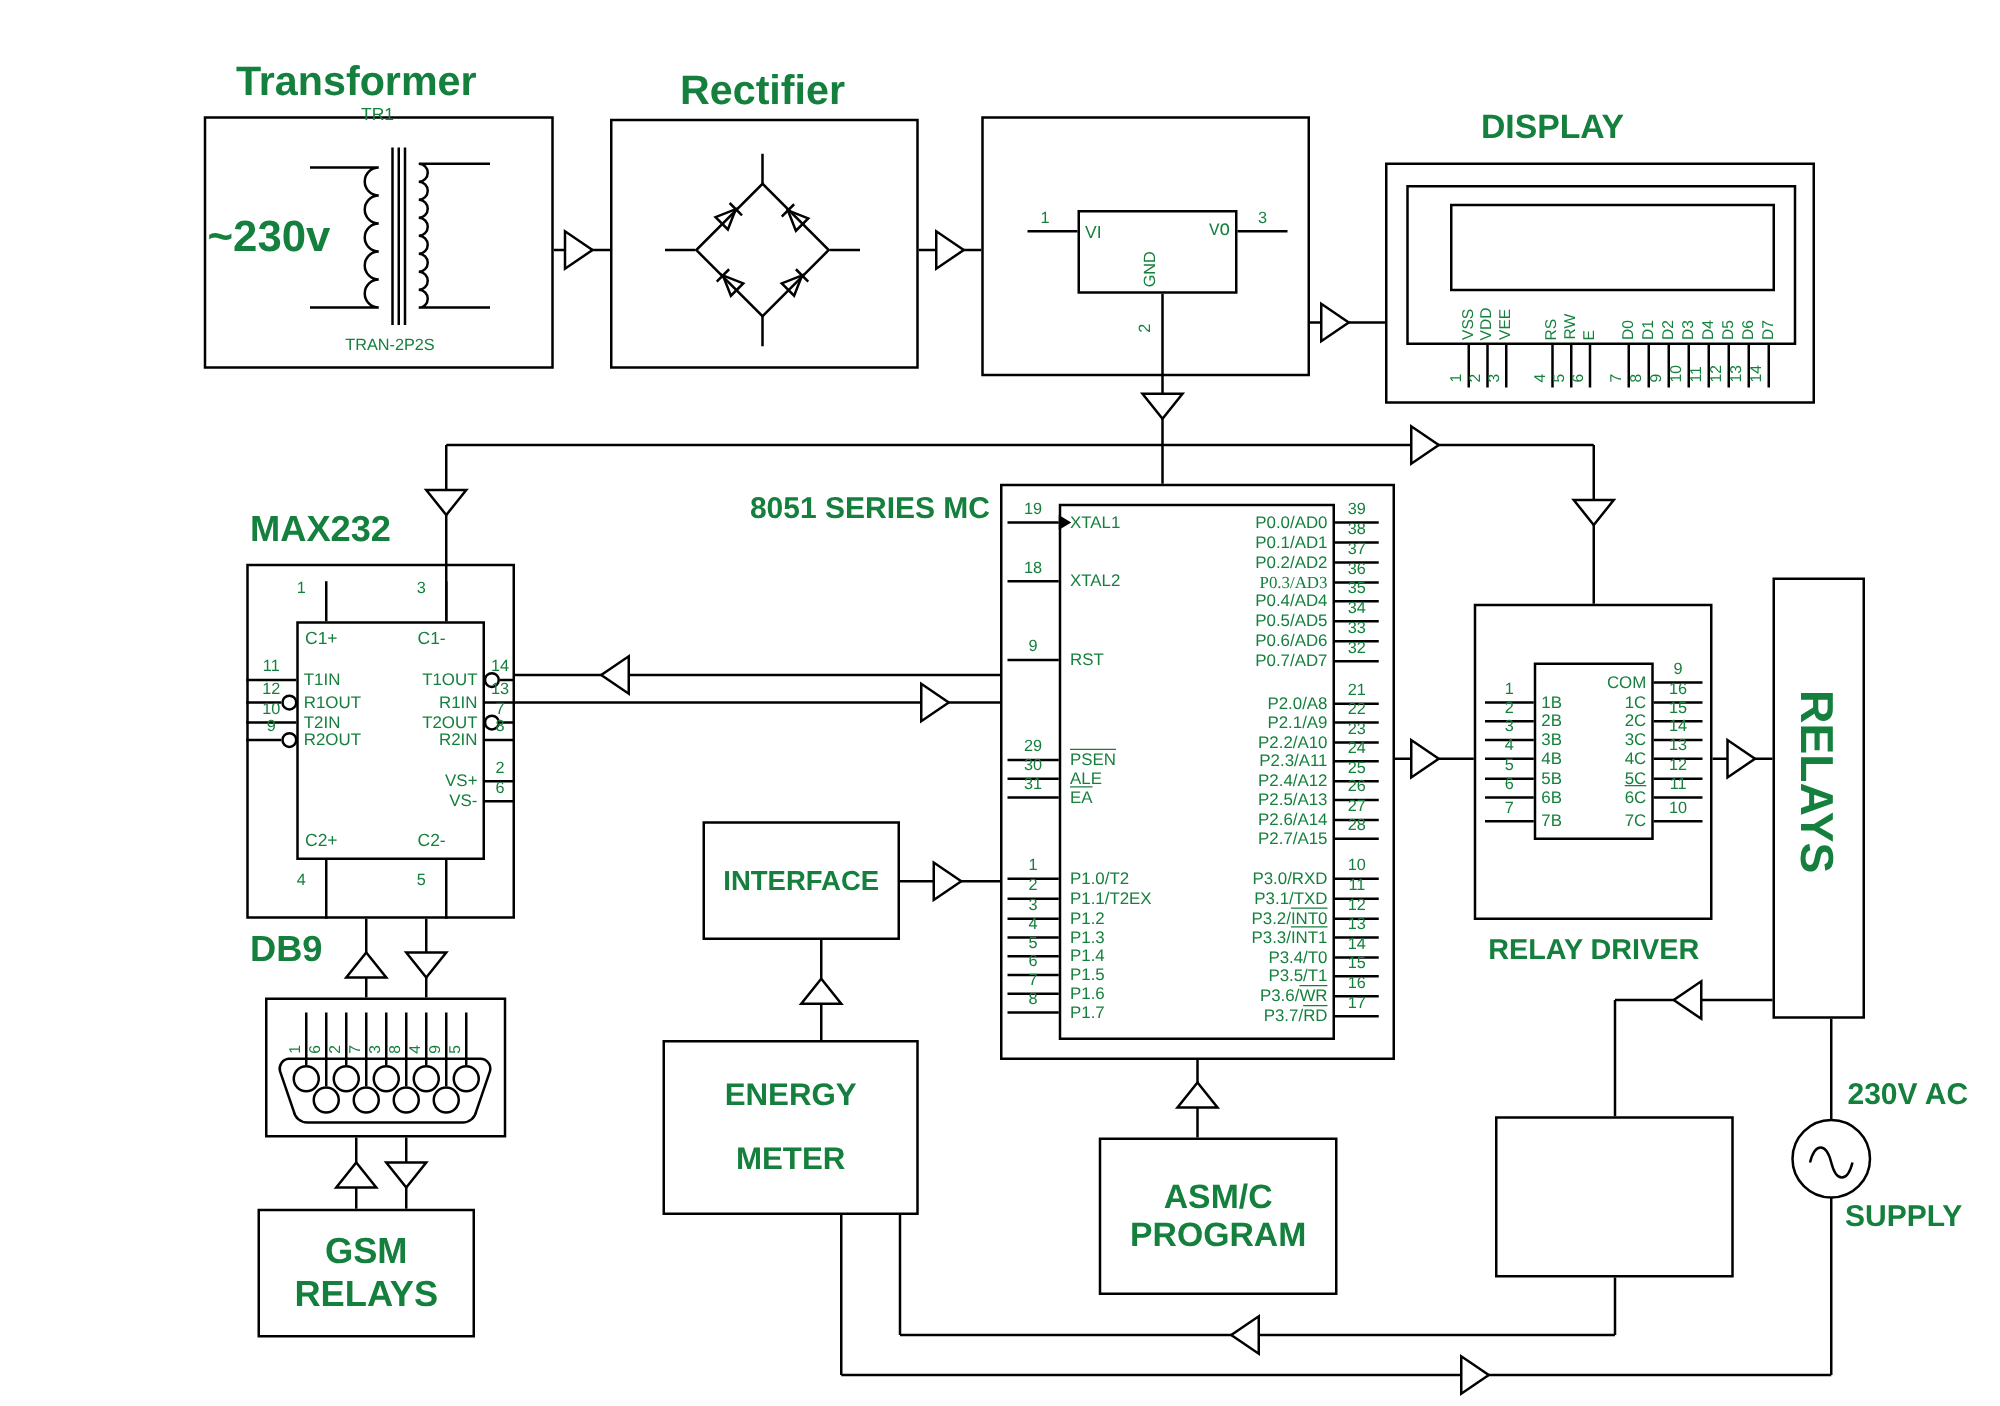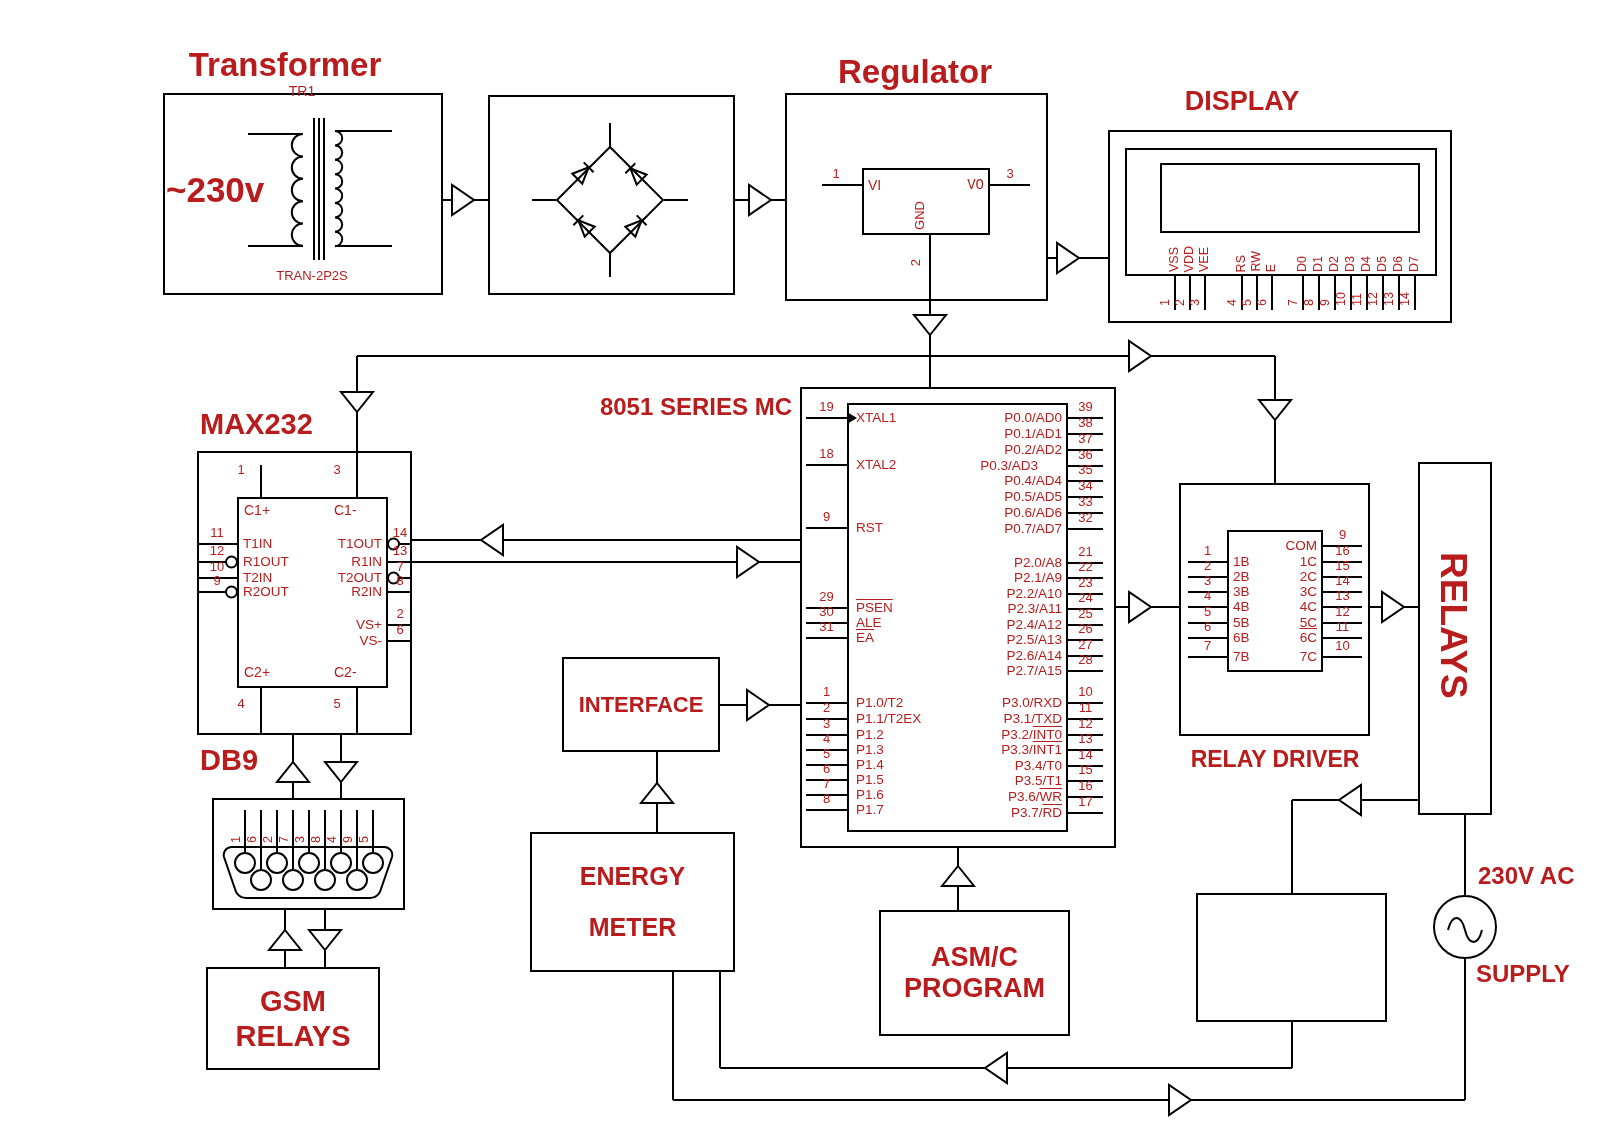--- a/index.html
+++ b/index.html
@@ -1,17 +1,17 @@
 <!DOCTYPE html>
 <html><head>
 <meta charset="utf-8">
 <style>
   html,body{margin:0;padding:0;background:#fff;}
   #canvas{position:relative;width:1600px;height:1125px;background:#ffffff;overflow:hidden;
-          font-family:"Liberation Sans","DejaVu Sans",sans-serif;color:#b91c1c;}
+          font-family:"Liberation Sans","DejaVu Sans",sans-serif;color:#15803d;}
   svg{position:absolute;left:0;top:0;}
   .box{position:absolute;border:2px solid #000;background:transparent;box-sizing:border-box;}
   .lbl{position:absolute;white-space:nowrap;}
   .title{font-weight:bold;font-size:33px;text-align:center;}
   .btitle{font-weight:bold;}
   .hline{position:absolute;height:2px;background:#000;}
   .vline{position:absolute;width:2px;background:#000;}
   .pnum{position:absolute;font-size:13px;text-align:center;width:34px;}
   .plabel{position:absolute;font-size:13.5px;height:17px;line-height:17px;white-space:nowrap;}
   .ov{text-decoration:overline;}
@@ -150,21 +150,21 @@
   <div class="box" style="left:1227px;top:530px;width:96px;height:142px;"></div>
   <div class="box" style="left:1418px;top:462px;width:74px;height:353px;"></div>
   <div class="box" style="left:1196px;top:893px;width:191px;height:129px;"></div>
   <div class="box" style="left:206px;top:967px;width:174px;height:103px;"></div>
   <div class="box" style="left:212px;top:798px;width:193px;height:112px;"></div>
   <div class="box" style="left:562px;top:657px;width:158px;height:95px;"></div>
   <div class="box" style="left:530px;top:832px;width:205px;height:140px;"></div>
   <div class="box" style="left:879px;top:910px;width:191px;height:126px;"></div>
 
   <div class="lbl title" style="left:150px;top:46px;width:270px;">Transformer</div>
-  <div class="lbl title" style="left:790px;top:53px;width:250px;">Regulator</div>
+  <div class="lbl title" style="left:490px;top:53px;width:240px;">Rectifier</div>
   <div class="lbl btitle" style="left:1112px;top:86px;width:260px;text-align:center;font-size:27px;">DISPLAY</div>
   <div class="lbl btitle" style="left:200px;top:408px;font-size:29px;">MAX232</div>
   <div class="lbl btitle" style="left:560px;top:393px;width:232px;text-align:right;font-size:24px;">8051 SERIES MC</div>
   <div class="lbl btitle" style="left:200px;top:744px;font-size:29px;">DB9</div>
   <div class="lbl btitle" style="left:1155px;top:746px;width:240px;text-align:center;font-size:23px;">RELAY DRIVER</div>
 
   <div class="lbl btitle" style="left:166px;top:170px;font-size:35px;">~230v</div>
   <div class="lbl" style="left:262px;top:83px;width:80px;text-align:center;font-size:14px;">TR1</div>
   <div class="lbl" style="left:262px;top:268px;width:100px;text-align:center;font-size:13px;">TRAN-2P2S</div>
 
@@ -245,21 +245,21 @@
       <div class="pnum" style="left:1068.5px;top:399px;">39</div>
       <div class="plabel" style="right:538px;top:409px;"><span>P0.0/AD0</span></div>
       <div class="hline" style="left:1068px;top:433px;width:35px;"></div>
       <div class="pnum" style="left:1068.5px;top:415px;">38</div>
       <div class="plabel" style="right:538px;top:425px;"><span>P0.1/AD1</span></div>
       <div class="hline" style="left:1068px;top:449px;width:35px;"></div>
       <div class="pnum" style="left:1068.5px;top:431px;">37</div>
       <div class="plabel" style="right:538px;top:441px;"><span>P0.2/AD2</span></div>
       <div class="hline" style="left:1068px;top:465px;width:35px;"></div>
       <div class="pnum" style="left:1068.5px;top:447px;">36</div>
-      <div class="plabel" style="right:562px;top:457px;"><span>P0.3/AD3</span></div>
+      <div class="plabel" style="right:538px;top:457px;font-family:Liberation Serif, serif;"><span>P0.3/AD3</span></div>
       <div class="hline" style="left:1068px;top:480px;width:35px;"></div>
       <div class="pnum" style="left:1068.5px;top:462px;">35</div>
       <div class="plabel" style="right:538px;top:472px;"><span>P0.4/AD4</span></div>
       <div class="hline" style="left:1068px;top:496px;width:35px;"></div>
       <div class="pnum" style="left:1068.5px;top:478px;">34</div>
       <div class="plabel" style="right:538px;top:488px;"><span>P0.5/AD5</span></div>
       <div class="hline" style="left:1068px;top:512px;width:35px;"></div>
       <div class="pnum" style="left:1068.5px;top:494px;">33</div>
       <div class="plabel" style="right:538px;top:504px;"><span>P0.6/AD6</span></div>
       <div class="hline" style="left:1068px;top:528px;width:35px;"></div>

